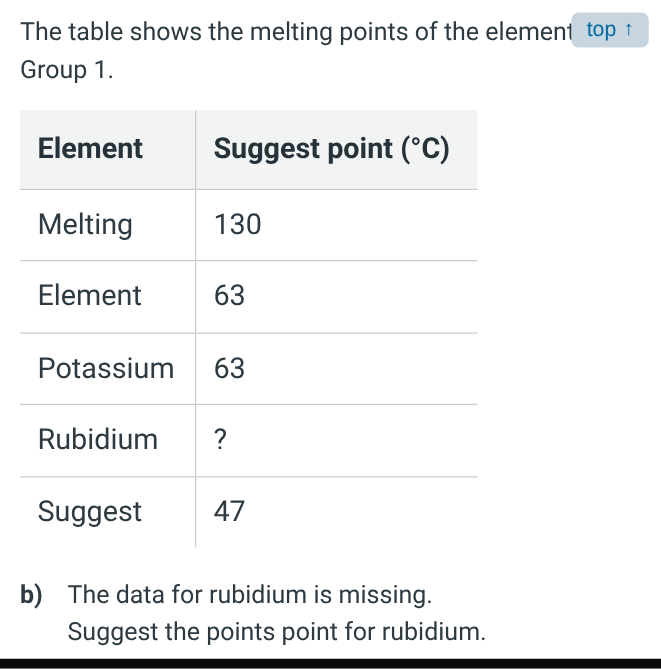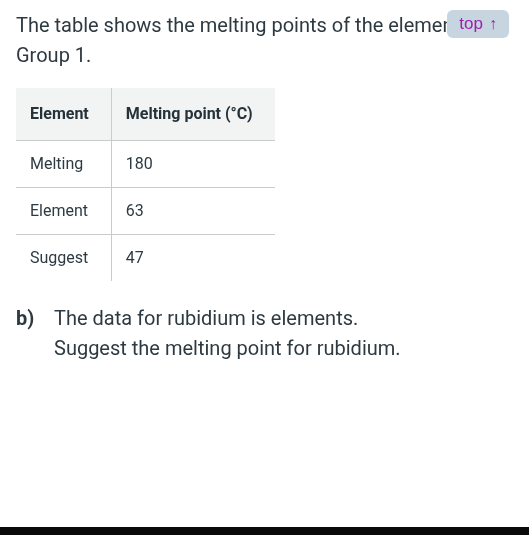--- a/index.html
+++ b/index.html
@@ -12,44 +12,44 @@
       padding: 10px 16px 0 16px;
       font-size: 20px;
       line-height: 1.5;
       position: relative;
       overflow: hidden;
     }
     .intro { margin-bottom: 18px; }
     .top-btn {
       position: absolute;
       top: 10px;
-      right: 20px;
+      right: 10px;
       background: #c6d5df;
-      color: #a21caf;
+      color: #0369a1;
       border: none;
       border-radius: 6px;
       padding: 4px 12px 4px 12px;
       font-size: 17px;
       font-weight: 500;
       display: inline-flex;
       align-items: center;
       gap: 6px;
       cursor: pointer;
     }
     .top-btn .arrow { font-size: 16px; font-weight: 700; }
     table.data {
       border-collapse: collapse;
       margin-bottom: 22px;
     }
     table.data th, table.data td {
       text-align: left;
       border-bottom: 1px solid #c9ccce;
       border-right: 1px solid #c9ccce;
       padding: 11px 16px 11px 14px;
-      font-size: 16px;
+      font-size: 23px;
     }
     table.data th:last-child, table.data td:last-child { border-right: none; }
     table.data tr:last-child td { border-bottom: none; }
     table.data th {
       background: #f2f3f3;
       font-weight: 700;
       color: #26323a;
       border-top: none;
       padding-top: 14px;
       padding-bottom: 14px;
@@ -78,41 +78,49 @@
 <button class="top-btn">
   <span>top</span>
   <span class="arrow">↑</span>
 </button>
 
 <table class="data">
   <thead>
     <tr>
       <th>Element</th>
       <th>
-        <span>Melting point (</span><span class="deg">°C</span><span>)</span>
+        <span>Suggest point (</span><span class="deg">°C</span><span>)</span>
       </th>
     </tr>
   </thead>
   <tbody>
     <tr>
       <td>Melting</td>
-      <td>180</td>
+      <td>130</td>
     </tr>
     <tr>
       <td>Element</td>
       <td>63</td>
+    </tr>
+    <tr>
+      <td>Potassium</td>
+      <td>63</td>
+    </tr>
+    <tr>
+      <td>Rubidium</td>
+      <td>?</td>
     </tr>
     <tr>
       <td>Suggest</td>
       <td>47</td>
     </tr>
   </tbody>
 </table>
 
 <div class="question">
   <div class="label">b)</div>
   <div class="text">
-    <span>The data for rubidium is elements.</span><br>
-    <span>Suggest the melting point for rubidium.</span>
+    <span>The data for rubidium is missing.</span><br>
+    <span>Suggest the points point for rubidium.</span>
   </div>
 </div>
 
 <div class="bottom-bar"></div>
 
 </body></html>

